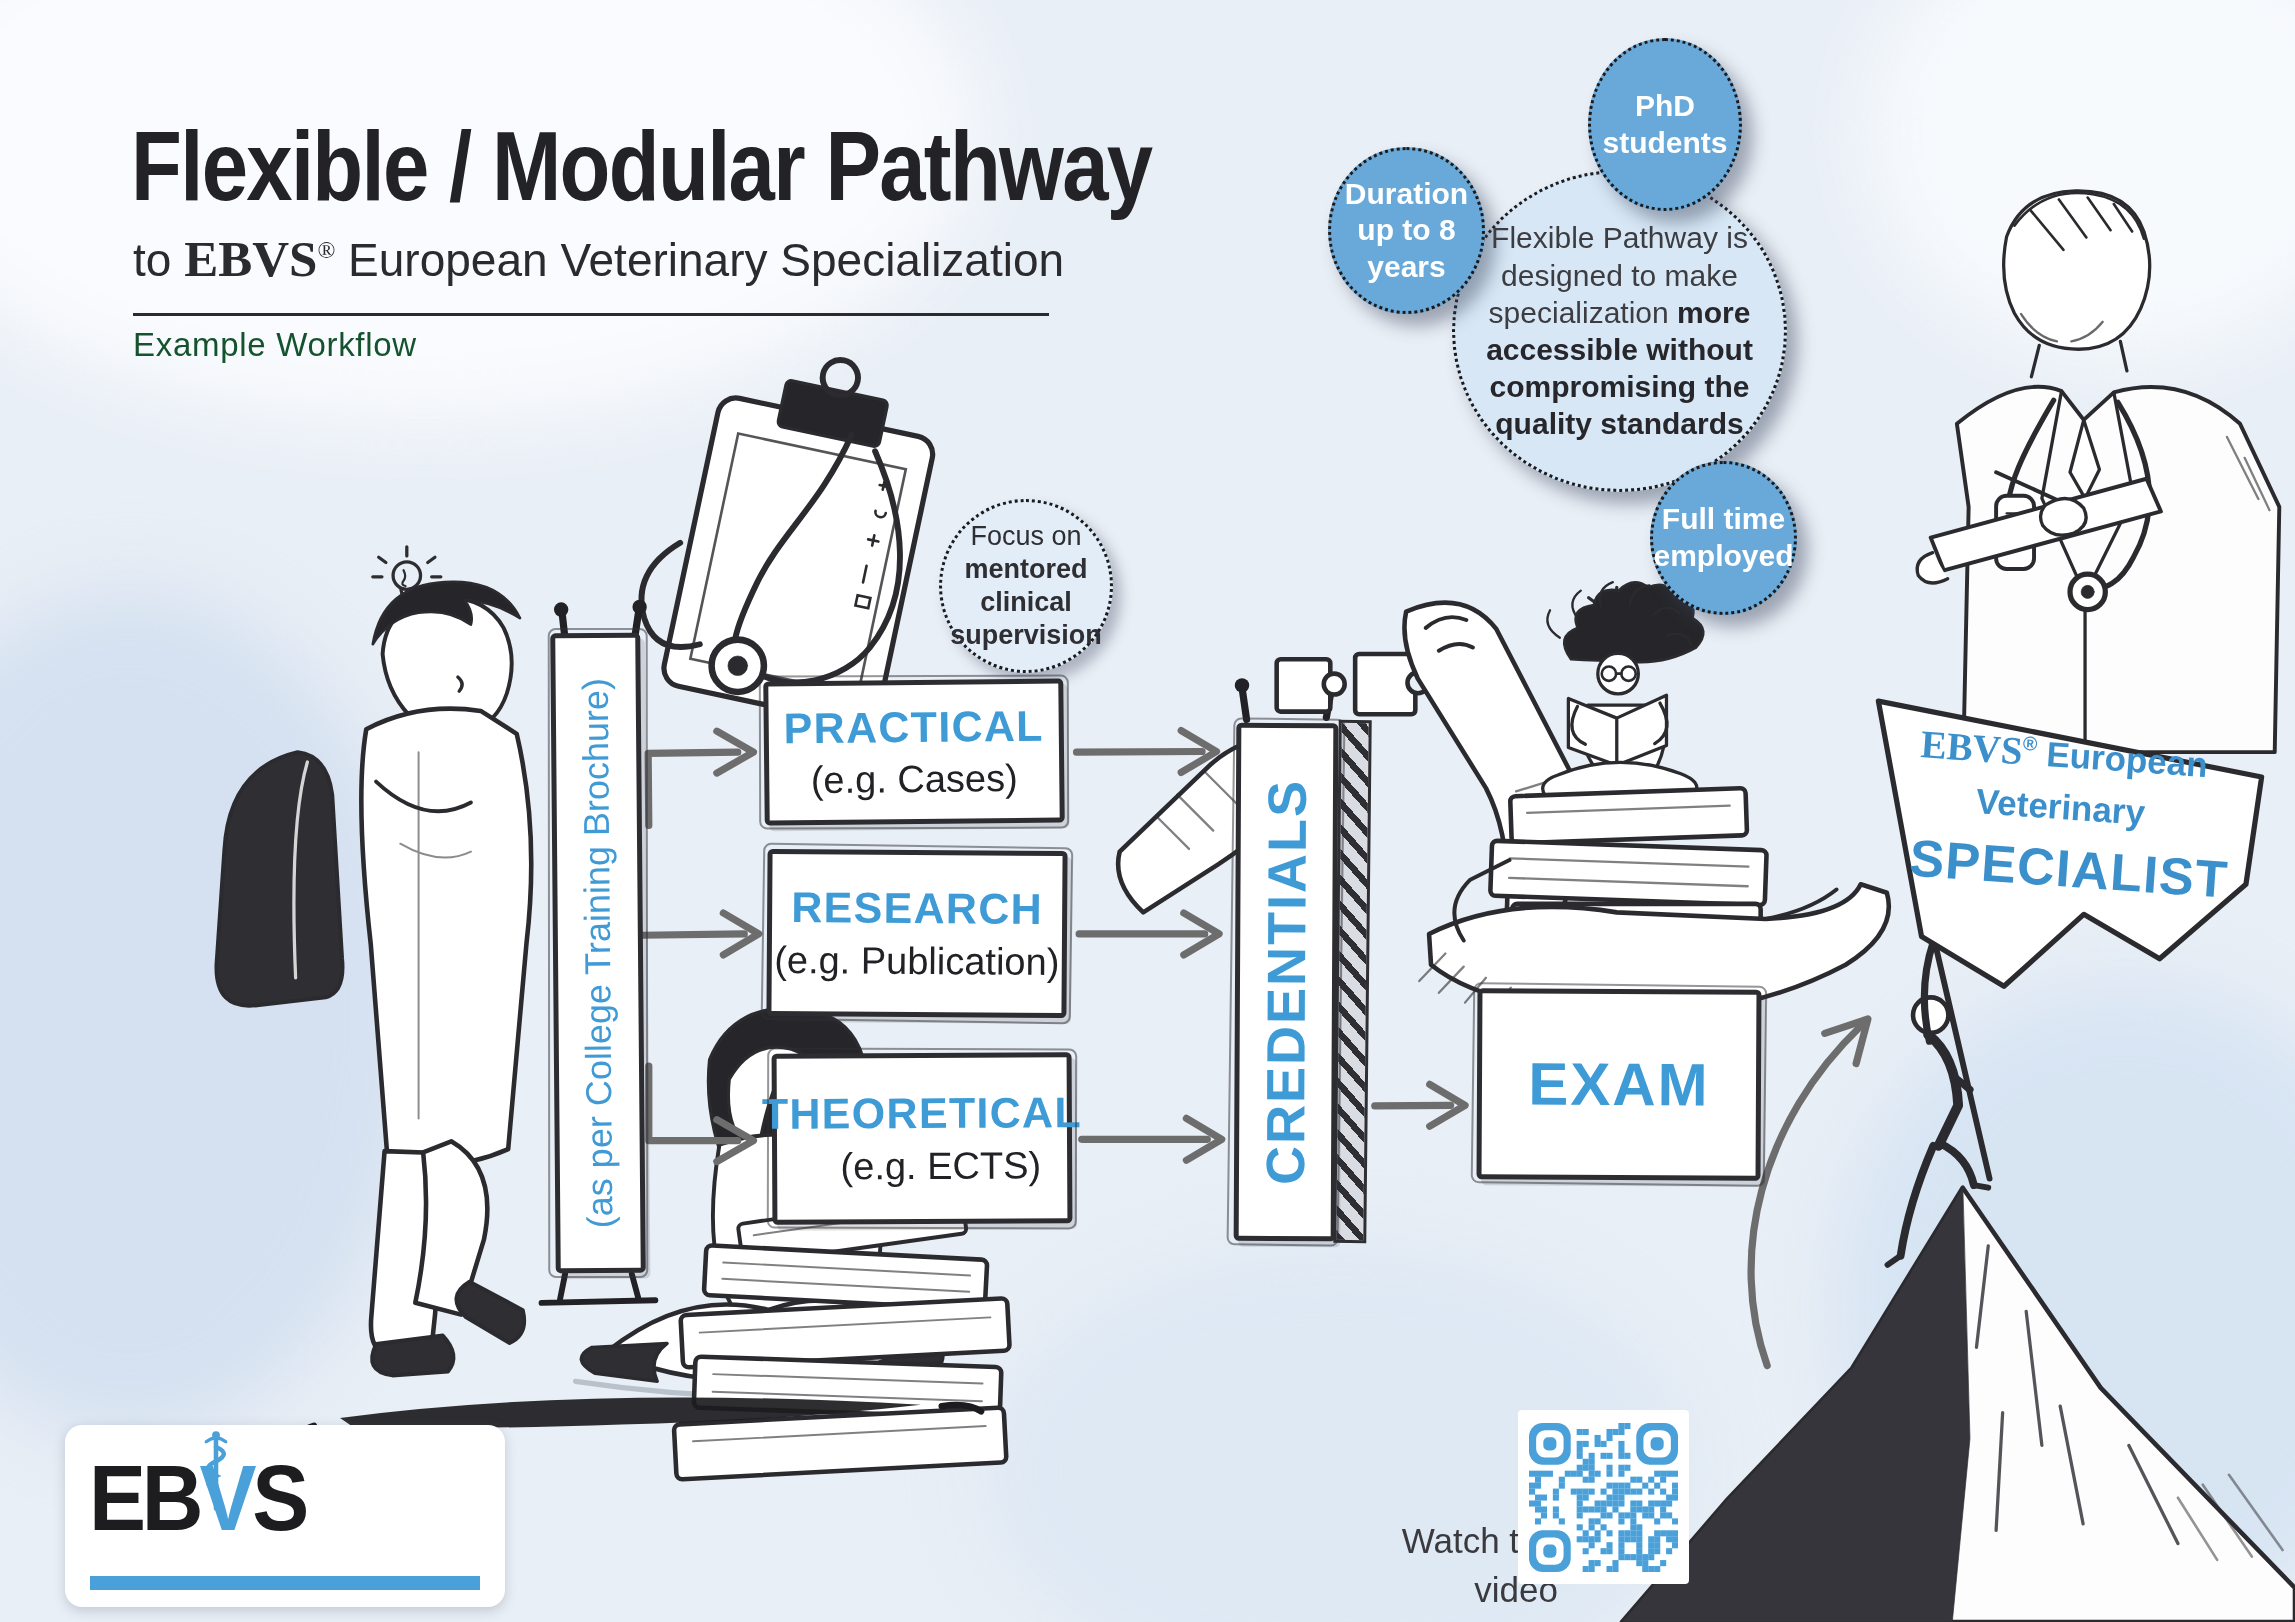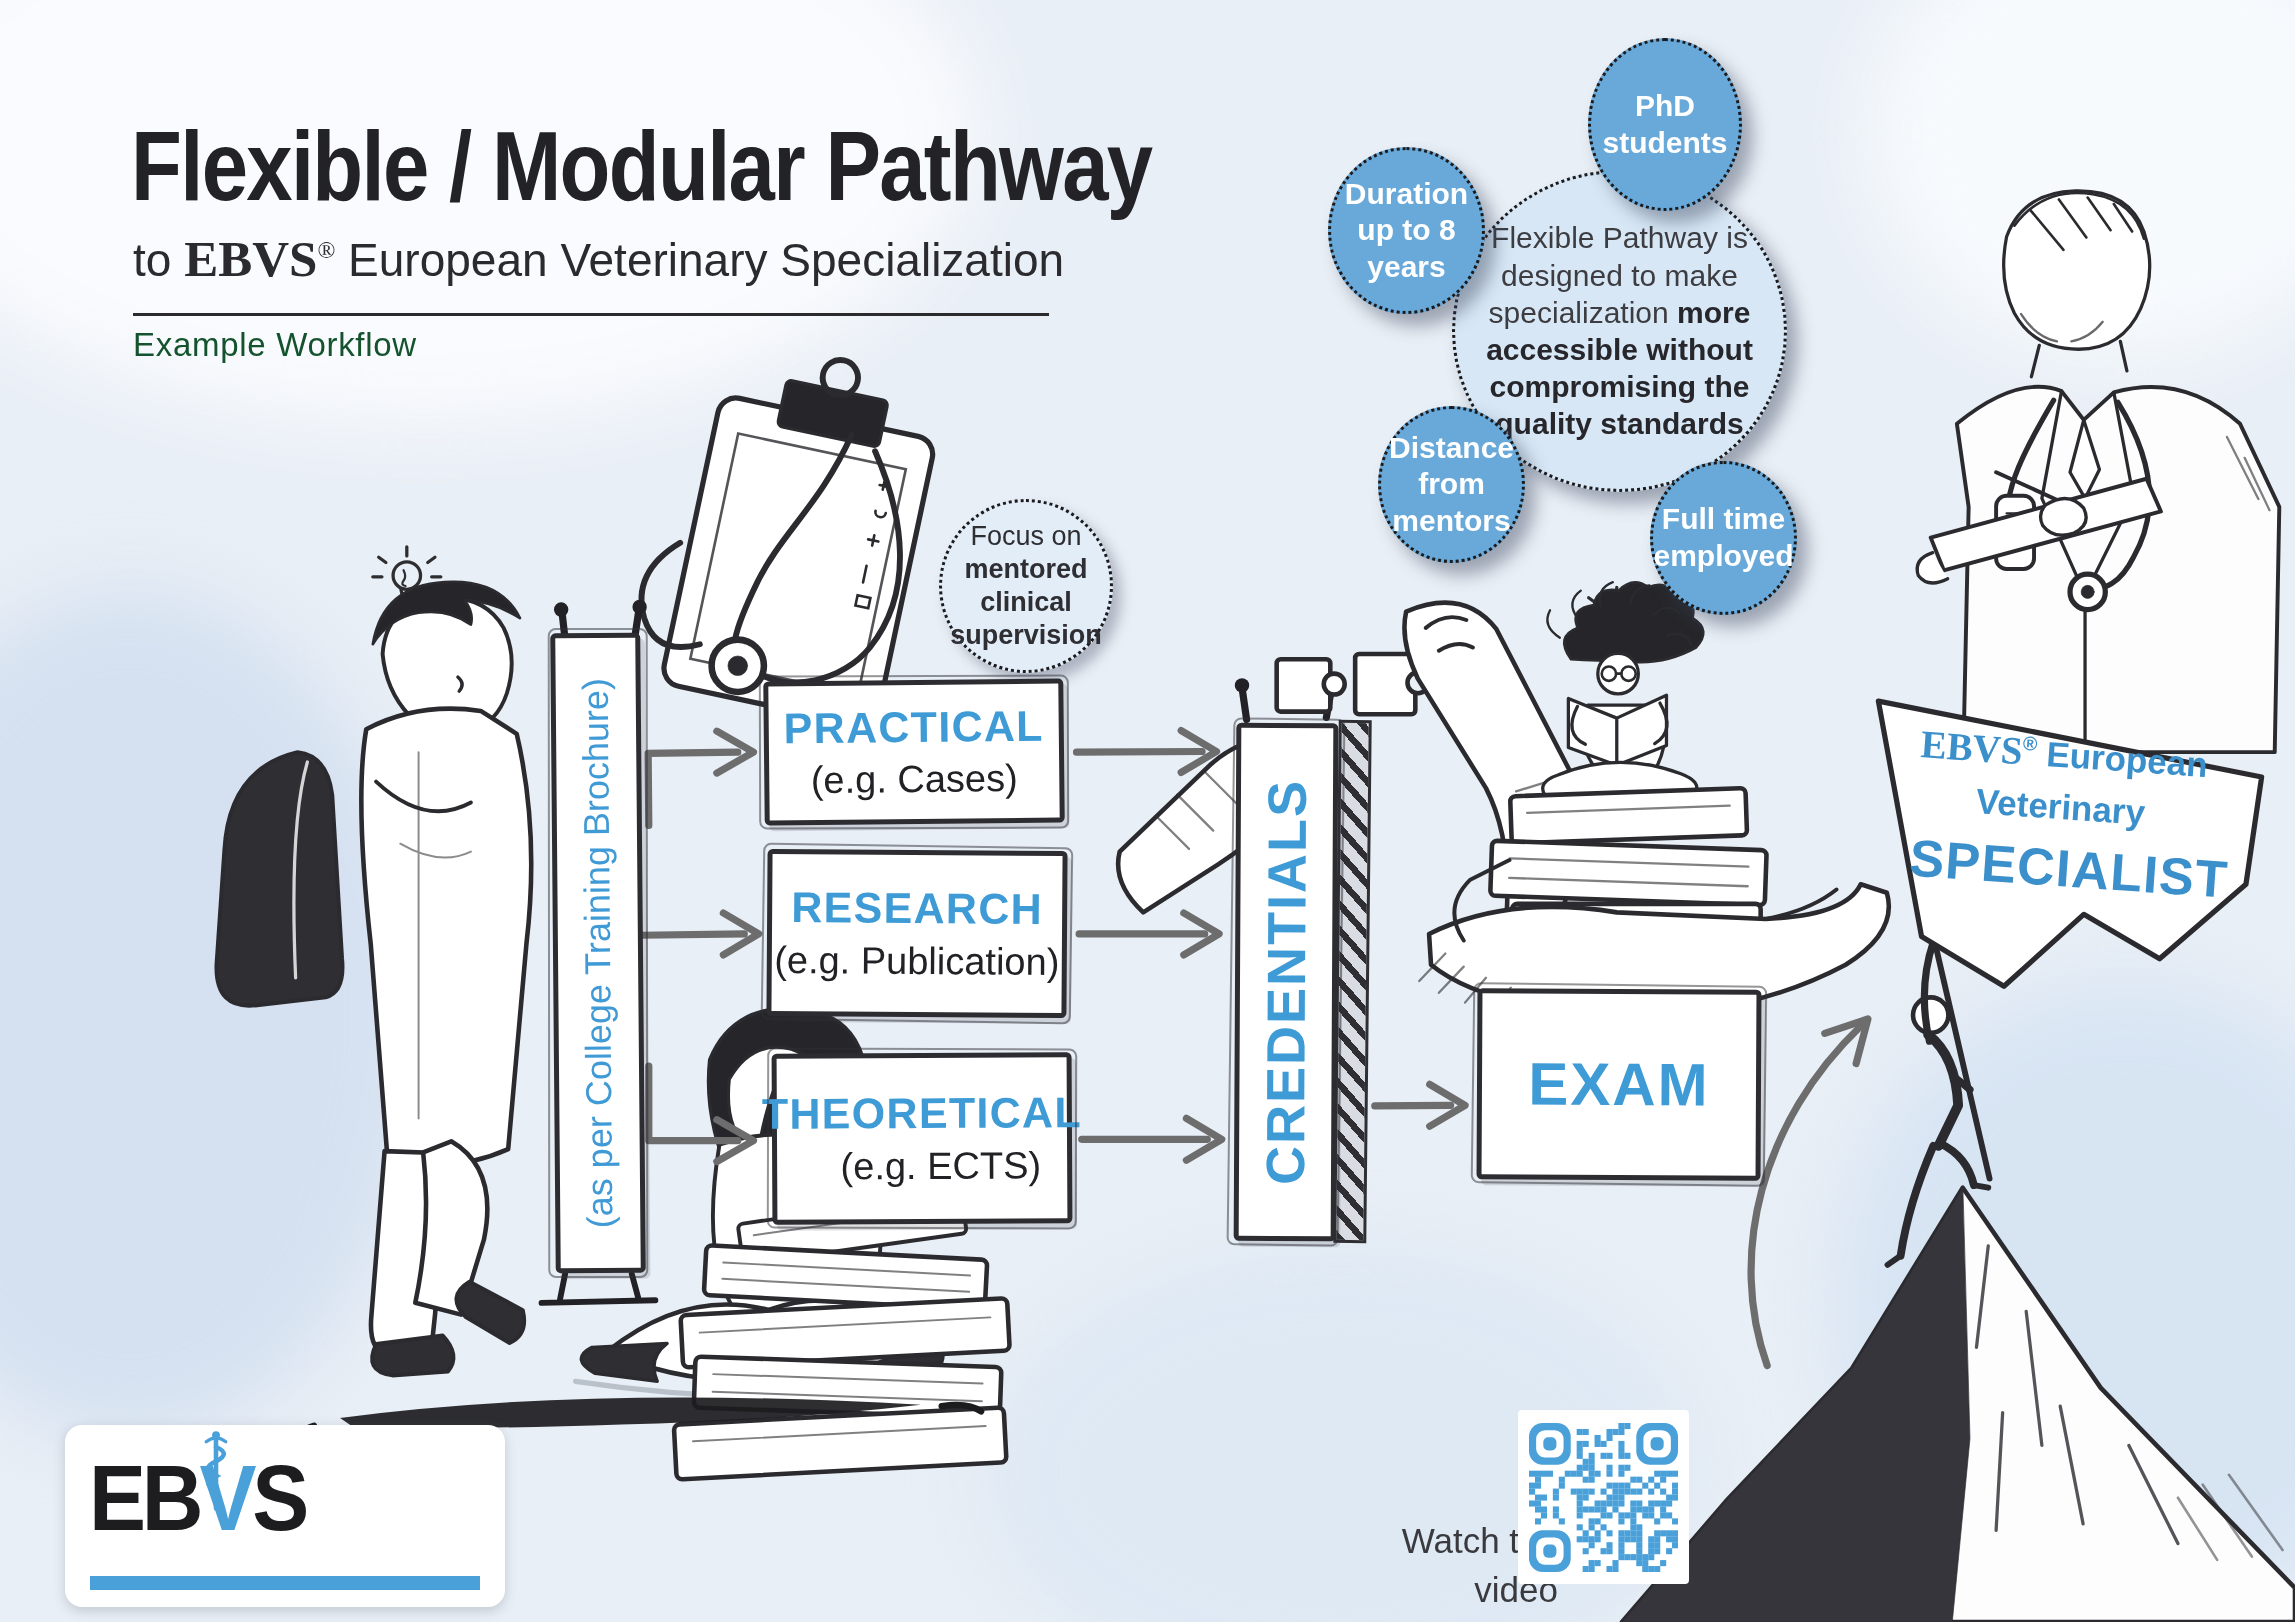--- a/index.html
+++ b/index.html
@@ -278,23 +278,20 @@
   <div class="abs example">Example Workflow</div>
 
   <div class="abs bubble light b-center">
     <span><span>Flexible Pathway is designed to make specialization </span><span class="bold">more accessible without compromising the quality standards</span></span>
   </div>
   <div class="abs bubble blue b-phd">
       <span>PhD students</span>
     </div>
   <div class="abs bubble blue b-duration">
       <span>Duration up to 8 years</span>
-    </div>
-  <div class="abs bubble blue b-distance">
-      <span>Distance from mentors</span>
     </div>
   <div class="abs bubble blue b-fulltime">
       <span>Full time employed</span>
     </div>
 
   <div class="abs bubble focus">
     <span><span>Focus on </span><span class="bold">mentored clinical supervision</span></span>
   </div>
 
   <div class="abs sketchbox banner">

